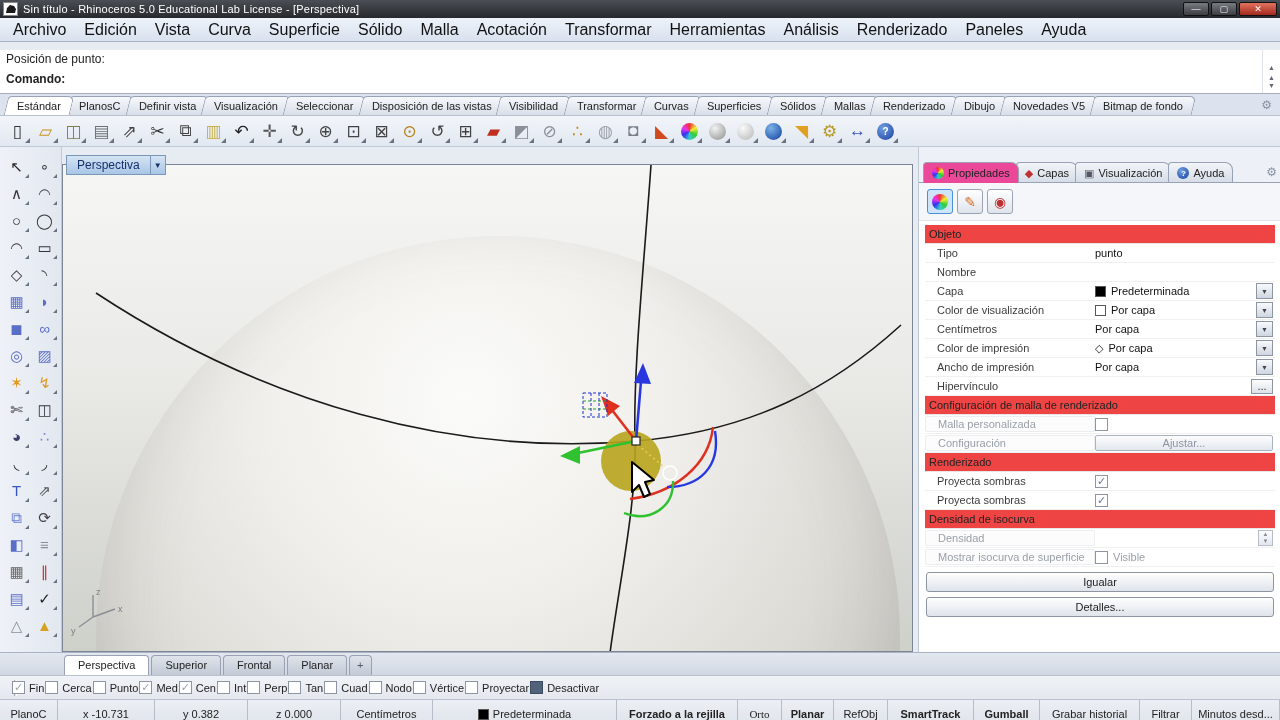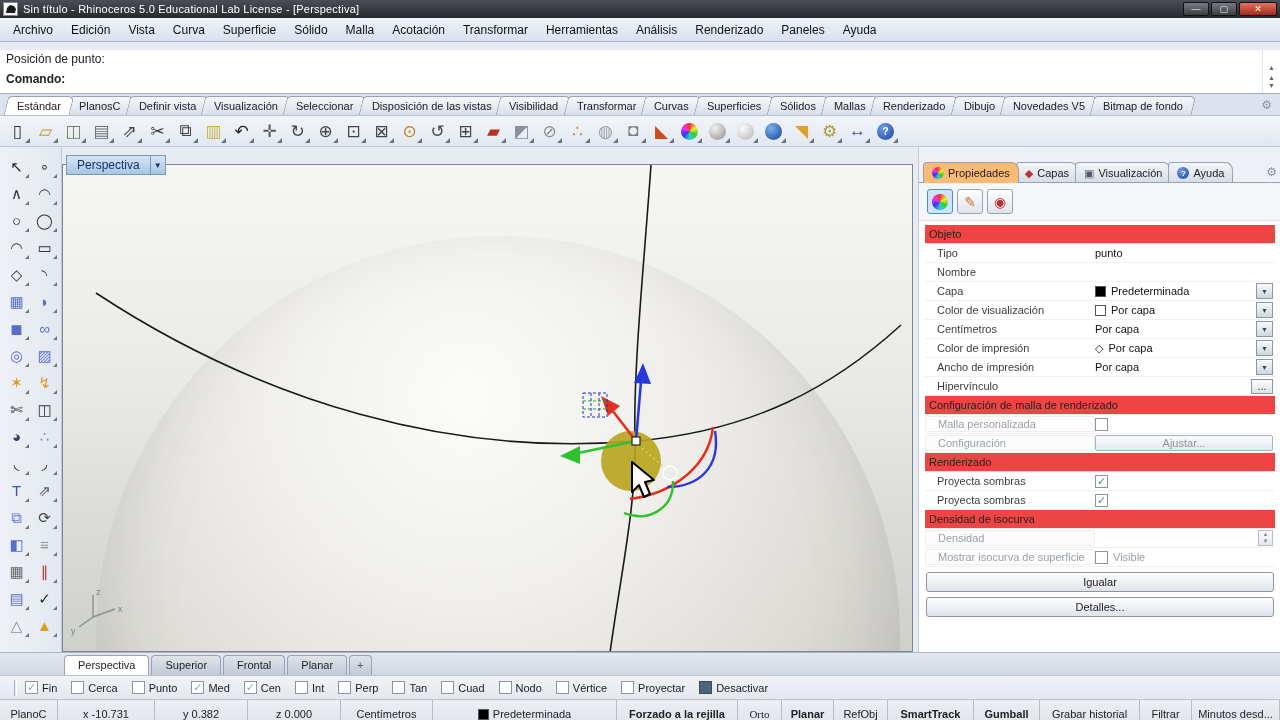--- a/index.html
+++ b/index.html
@@ -11,21 +11,21 @@
   #titlebar{left:0;top:0;width:1280px;height:18px;background:linear-gradient(#4a4f55,#26292d);display:flex;align-items:center;padding:0 3px;color:#fff}
   #app-icon{width:15px;height:14px;background:#fff;border:1px solid #888;margin-right:5px;display:flex;align-items:center;justify-content:center}
   #app-icon svg{display:block}
   #title-text{font-size:11px;letter-spacing:.2px;white-space:nowrap}
   #winbtns{margin-left:auto;display:flex;gap:2px}
   .winbtn{width:26px;height:14px;border:1px solid #111;border-radius:2px;background:linear-gradient(#777c82,#3a3e43);color:#eee;font-size:9px;line-height:12px;text-align:center}
   .winbtn.close{background:linear-gradient(#e2735f,#a32а1c);background:linear-gradient(#e2735f,#a3291c);color:#fff;width:38px}
 
   
   #menubar{left:0;top:18px;width:1280px;height:24px;background:linear-gradient(#eef3fa,#d8e1ee);border-bottom:1px solid #aab3c2;display:flex;align-items:center;padding-left:4px}
-  .menu-item{padding:3px 9px;font-size:12px;color:#111;cursor:default}
+  .menu-item{padding:3px 9px;font-size:16px;color:#111;cursor:default}
 
   
   .cmdrow{left:0;width:1280px;background:#fff;border-bottom:1px solid #a7aebb;display:flex}
   #cmdhist{top:50px;height:44px}
   #cmdline{top:70px;height:24px}
   .cmdtext{padding:2px 6px;color:#222;font-size:12px}
   #cmdline .cmdtext{font-weight:bold}
   .cmdctrl{margin-left:auto;width:18px;display:flex;flex-direction:column;align-items:center;justify-content:center;color:#667;font-size:7px;border-left:1px solid #dfe3ea;line-height:8px}
 
   
@@ -51,21 +51,21 @@
   #sphere{left:33px;top:71px;width:804px;height:804px;border-radius:50%;background:radial-gradient(circle at 46% 20%,#fbfbf9 0%,#f0efeb 26%,#dcdbd6 52%,#c2c1bc 78%,#b0afaa 100%);box-shadow:inset 0 -40px 80px rgba(120,120,115,.25)}
   #vp-overlay{left:0;top:0;width:851px;height:488px}
   #vp-label{left:66px;top:155px;height:20px;display:flex;z-index:5}
   #vp-label .lbl{padding:2px 10px;background:linear-gradient(#d5e4f4,#a9c6e6);border:1px solid #7a96b8;color:#15316b;font-size:12px}
   #vp-label .arr{width:15px;background:linear-gradient(#d5e4f4,#a9c6e6);border:1px solid #7a96b8;border-left:none;color:#15316b;font-size:8px;display:flex;align-items:center;justify-content:center}
 
   
   #rightpanel{left:918px;top:147px;width:362px;height:505px;background:#edf0f6;border-left:1px solid #c2c9d6}
   #panel-tabs{position:absolute;left:4px;top:14px;height:22px;display:flex;align-items:flex-end;width:354px}
   .ptab{height:21px;display:flex;align-items:center;gap:4px;padding:0 8px;border:1px solid #98a2b4;border-bottom:none;border-radius:4px 8px 0 0;background:linear-gradient(#f2f5f9,#d5dce6);font-size:11px;margin-right:-3px}
-  .ptab.active{background:#fdba74;z-index:2;position:relative}
+  .ptab.active{background:#ec4899;z-index:2;position:relative}
   .ptab .pdot{width:12px;height:12px;border-radius:50%;display:flex;align-items:center;justify-content:center;font-size:8px;font-weight:bold;color:#fff}
   #panel-tabs .gear{margin-left:auto;color:#8a93a4;font-size:12px;align-self:center}
   #panel-body{position:absolute;left:0;top:35px;width:362px;height:470px;background:#fff;border-top:1px solid #98a2b4}
   #panel-btnrow{display:flex;gap:4px;padding:6px 0 6px 8px;background:#f4f6f9;border-bottom:1px solid #e0e4ea}
   .pbtn{width:26px;height:25px;border:1px solid #9aa3b2;border-radius:3px;background:linear-gradient(#fff,#dfe4ec);display:flex;align-items:center;justify-content:center}
   .pbtn.active{border-color:#4a90d9;background:#cfe4f8}
   .pbtn .pdot{width:16px;height:16px;border-radius:50%}
   .pbtn span.g{font-size:14px}
 
   #props{padding:4px 6px 0 6px}
@@ -85,21 +85,21 @@
   .spin{width:15px;height:16px;border:1px solid #b6bdc9;background:linear-gradient(#fcfcfd,#e3e8ef);display:flex;flex-direction:column;align-items:center;justify-content:center;font-size:6px;color:#889;line-height:7px;margin-right:2px}
   .bigbtn{display:block;width:348px;margin:5px auto 0 auto;height:20px;border:1px solid #8d95a3;border-radius:3px;background:linear-gradient(#fefefe,#dfe4eb);font-size:11px;color:#222;text-align:center;line-height:18px}
 
   
   #vtabs{left:0;top:652px;width:1280px;height:23px;background:linear-gradient(#e3e7ef,#d2d8e2);border-top:1px solid #aab3c2;display:flex;align-items:flex-end;padding-left:64px}
   .vtab{height:20px;line-height:19px;padding:0 13px;border:1px solid #98a2b4;border-bottom:none;border-radius:4px 4px 0 0;background:linear-gradient(#dfe3ea,#c3cad6);margin-right:2px;font-size:11px;color:#222}
   .vtab.active{background:#fff;font-weight:normal}
   .vtab.plus{padding:0 7px;color:#556}
 
   
-  #osnap{left:0;top:675px;width:1280px;height:24px;background:linear-gradient(#f0f2f6,#e4e8ef);border-top:1px solid #b9c1cf;display:flex;align-items:center;gap:14px;padding-left:14px}
+  #osnap{left:0;top:675px;width:1280px;height:24px;background:linear-gradient(#f0f2f6,#e4e8ef);border-top:1px solid #b9c1cf;display:flex;align-items:center;gap:1px;padding-left:14px}
   .snap{display:flex;align-items:center;gap:4px;color:#222;font-size:11px}
   #osnap .grip{width:3px;height:16px;border-left:1px solid #aab;border-right:1px solid #fff;margin-right:-6px}
 
   
   #statusbar{left:0;top:699px;width:1280px;height:29px;background:linear-gradient(#eceff4,#dde2ea);border-top:1px solid #b9c1cf;display:flex;align-items:stretch}
   .scell{display:flex;align-items:center;justify-content:center;gap:4px;padding:0 6px;border-right:1px solid #b6bdc9;font-size:11px;color:#222;white-space:nowrap;overflow:hidden}
   .scell.b{font-weight:bold}
 </style>
 </head>
 <body>

